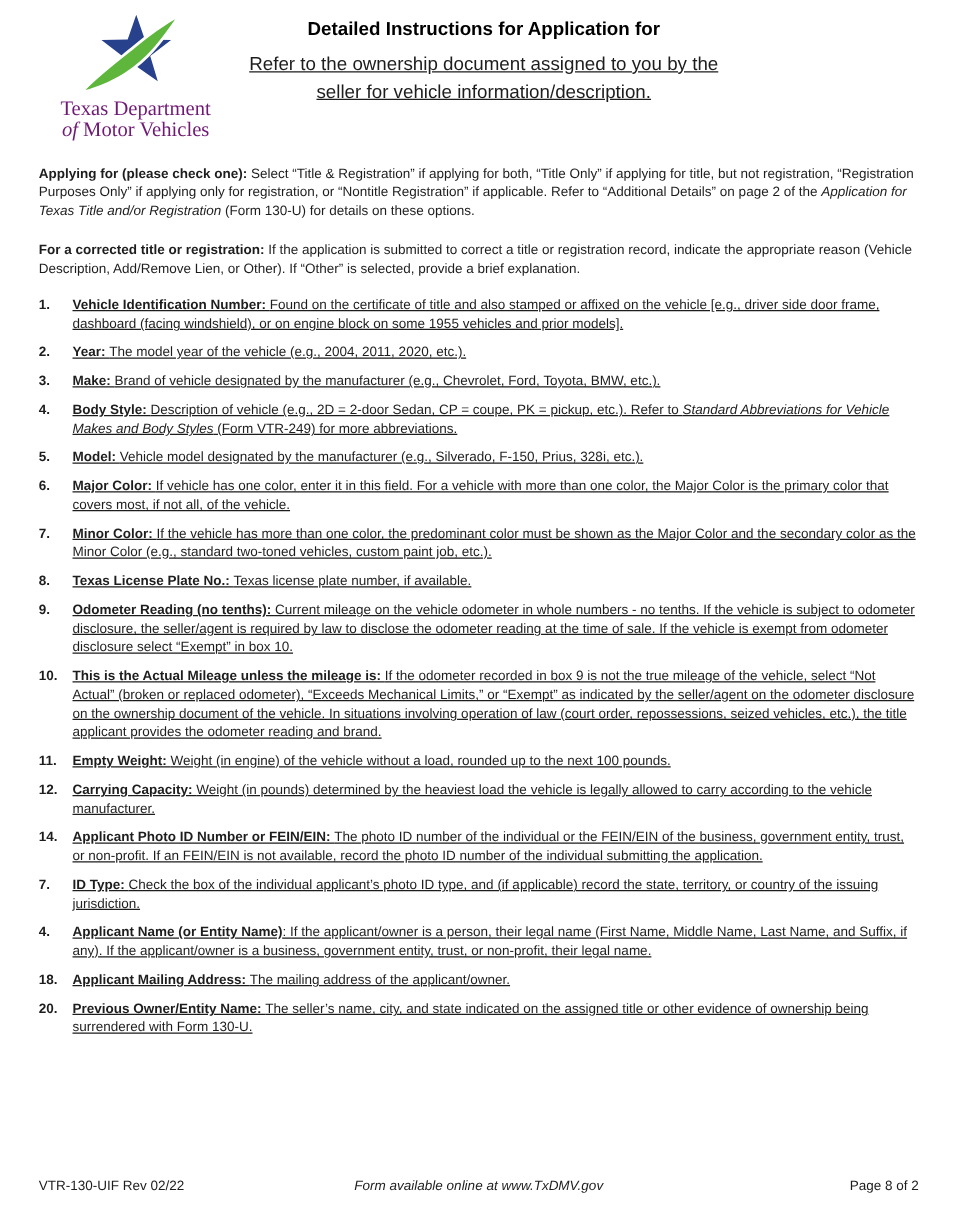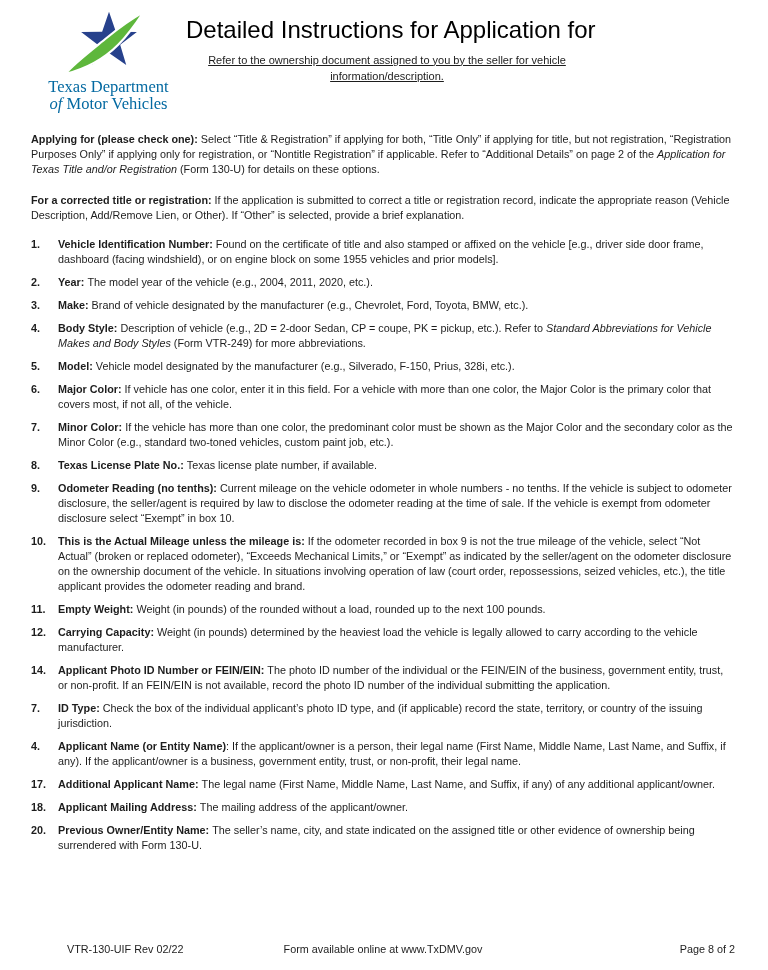--- a/index.html
+++ b/index.html
@@ -19,50 +19,50 @@
   .b{font-weight:bold;}
   .i{font-style:italic;}
 
   
   .hdr{display:flex;align-items:flex-start;min-height:108px;}
   .logo-col{width:155px;flex:0 0 155px;text-align:center;padding-top:2px;}
   .logo-col svg{display:block;margin:0 auto;}
   .org{
     font-family:"Liberation Serif",serif;
     font-size:16.5px;line-height:1.05;
-    color:#0369a1;margin-top:2px;white-space:nowrap;
+    color:#701a75;margin-top:2px;white-space:nowrap;
   }
   .title-col{width:402px;flex:0 0 402px;text-align:center;padding-top:4px;}
   .title-col h1{
     margin:2px 0 7px 0;
-    font-size:24px;line-height:1.32;
-    font-weight:normal;color:#000;white-space:nowrap;
+    font-size:15px;line-height:1.32;
+    font-weight:bold;color:#000;white-space:nowrap;
   }
   .subtitle{
     display:inline-block;max-width:392px;
-    font-size:11px;line-height:1.45;
+    font-size:15px;line-height:1.45;
     text-decoration:underline;color:#1d1d1d;
   }
 
   
   main{display:block;margin-top:14px;}
   .para{margin:16px 0 12px 0;}
   .list{margin-top:14px;}
   .item{display:flex;margin-bottom:8px;}
   .num{flex:0 0 27px;width:27px;font-weight:bold;}
-  .itext{flex:1;}
+  .itext{flex:1;text-decoration:underline;}
 
   
   .ftr{
     position:absolute;left:31px;right:33px;bottom:13px;
     display:flex;justify-content:space-between;align-items:baseline;
     font-size:10.8px;color:#1d1d1d;
   }
-  .ftr .mid{position:absolute;left:0;right:0;text-align:center;}
-  .ftr .lft,.ftr .rgt{position:relative;z-index:1;background:transparent;margin-left:36px;}
+  .ftr .mid{position:absolute;left:0;right:0;text-align:center;font-style:italic;}
+  .ftr .lft,.ftr .rgt{position:relative;z-index:1;background:transparent;}
 </style>
 </head>
 <body>
 
 <div class="page">
 
   <header class="hdr">
     <div class="logo-col">
       <svg width="92" height="66" viewBox="0 0 100 72" aria-hidden="true">
         <polygon points="50,2 57.5,23.6 80.4,24.1 62.2,38 68.8,59.9 50,46.8 31.2,59.9 37.8,38 19.6,24.1 42.5,23.6" fill="#27418c"></polygon>
@@ -120,41 +120,37 @@
         <div class="item">
           <div class="num">9.</div>
           <div class="itext"><span class="b">Odometer Reading (no tenths): </span><span>Current mileage on the vehicle odometer in whole numbers - no tenths.  If the vehicle is subject to odometer disclosure, the seller/agent is required by law to disclose the odometer reading at the time of sale.  If the vehicle is exempt from odometer disclosure select “Exempt” in box 10.</span></div>
         </div>
         <div class="item">
           <div class="num">10.</div>
           <div class="itext"><span class="b">This is the Actual Mileage unless the mileage is: </span><span>If the odometer recorded in box 9 is not the true mileage of the vehicle, select “Not Actual” (broken or replaced odometer), “Exceeds Mechanical Limits,” or “Exempt” as indicated by the seller/agent on the odometer disclosure on the ownership document of the vehicle.  In situations involving operation of law (court order, repossessions, seized vehicles, etc.), the title applicant provides the odometer reading and brand.</span></div>
         </div>
         <div class="item">
           <div class="num">11.</div>
-          <div class="itext"><span class="b">Empty Weight: </span><span>Weight (in pounds) of the rounded without a load, rounded up to the next 100 pounds.</span></div>
+          <div class="itext"><span class="b">Empty Weight: </span><span>Weight (in engine) of the vehicle without a load, rounded up to the next 100 pounds.</span></div>
         </div>
         <div class="item">
           <div class="num">12.</div>
           <div class="itext"><span class="b">Carrying Capacity: </span><span>Weight (in pounds) determined by the heaviest load the vehicle is legally allowed to carry according to the vehicle manufacturer.</span></div>
         </div>
         <div class="item">
           <div class="num">14.</div>
           <div class="itext"><span class="b">Applicant Photo ID Number or FEIN/EIN: </span><span>The photo ID number of the individual or the FEIN/EIN of the business, government entity, trust, or non-profit.  If an FEIN/EIN is not available, record the photo ID number of the individual submitting the application.</span></div>
         </div>
         <div class="item">
           <div class="num">7.</div>
           <div class="itext"><span class="b">ID Type: </span><span>Check the box of the individual applicant’s photo ID type, and (if applicable) record the state, territory, or country of the issuing jurisdiction.</span></div>
         </div>
         <div class="item">
           <div class="num">4.</div>
           <div class="itext"><span class="b">Applicant Name (or Entity Name)</span><span>: If the applicant/owner is a person, their legal name (First Name, Middle Name, Last Name, and Suffix, if any).  If the applicant/owner is a business, government entity, trust, or non-profit, their legal name.</span></div>
-        </div>
-        <div class="item">
-          <div class="num">17.</div>
-          <div class="itext"><span class="b">Additional Applicant Name: </span><span>The legal name (First Name, Middle Name, Last Name, and Suffix, if any) of any additional applicant/owner.</span></div>
         </div>
         <div class="item">
           <div class="num">18.</div>
           <div class="itext"><span class="b">Applicant Mailing Address: </span><span>The mailing address of the applicant/owner.</span></div>
         </div>
         <div class="item">
           <div class="num">20.</div>
           <div class="itext"><span class="b">Previous Owner/Entity Name: </span><span>The seller’s name, city, and state indicated on the assigned title or other evidence of ownership being surrendered with Form 130-U.</span></div>
         </div>
       </div>

